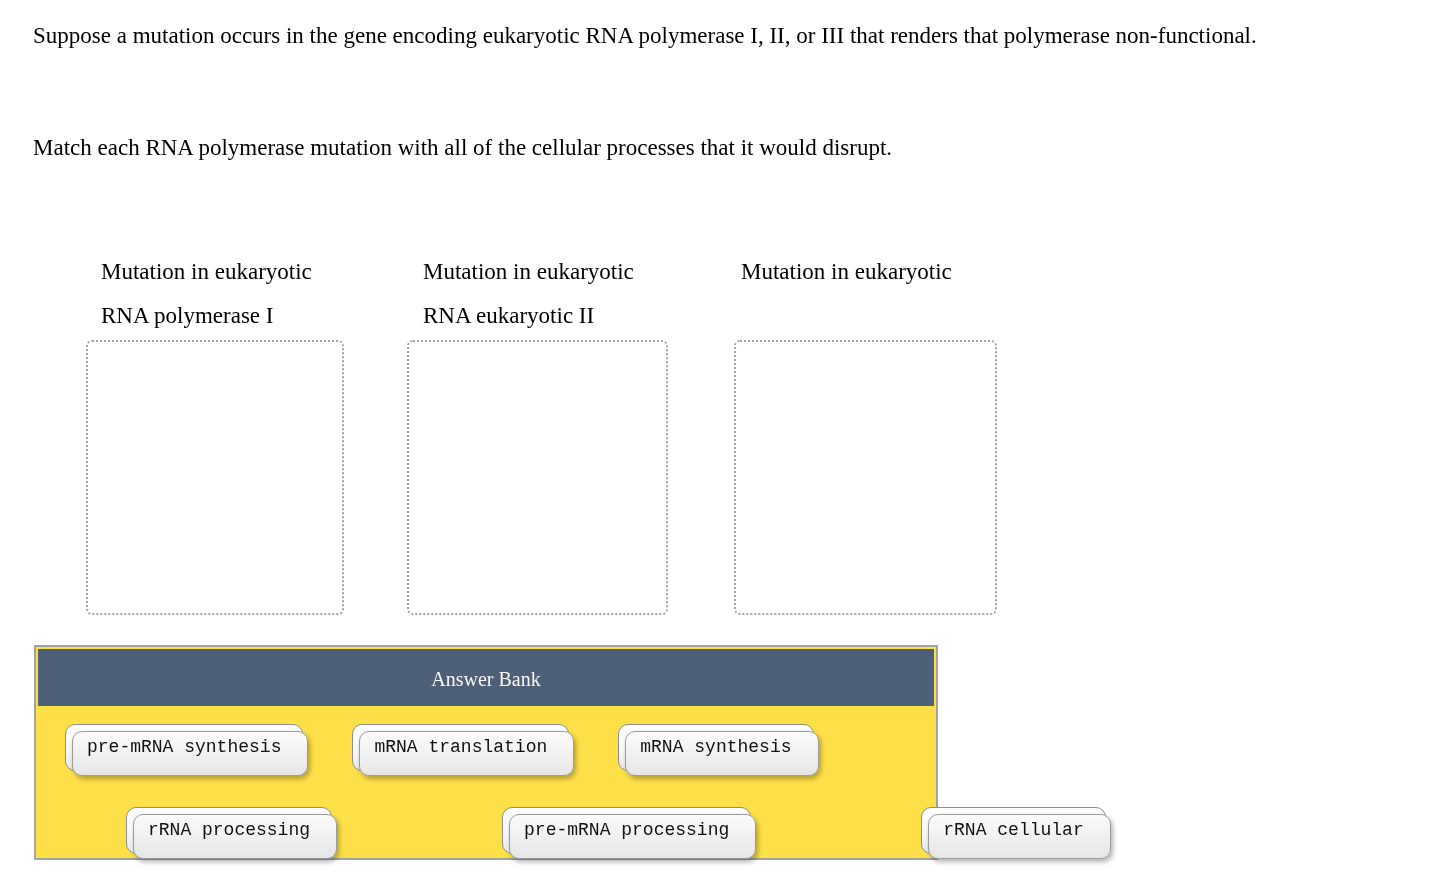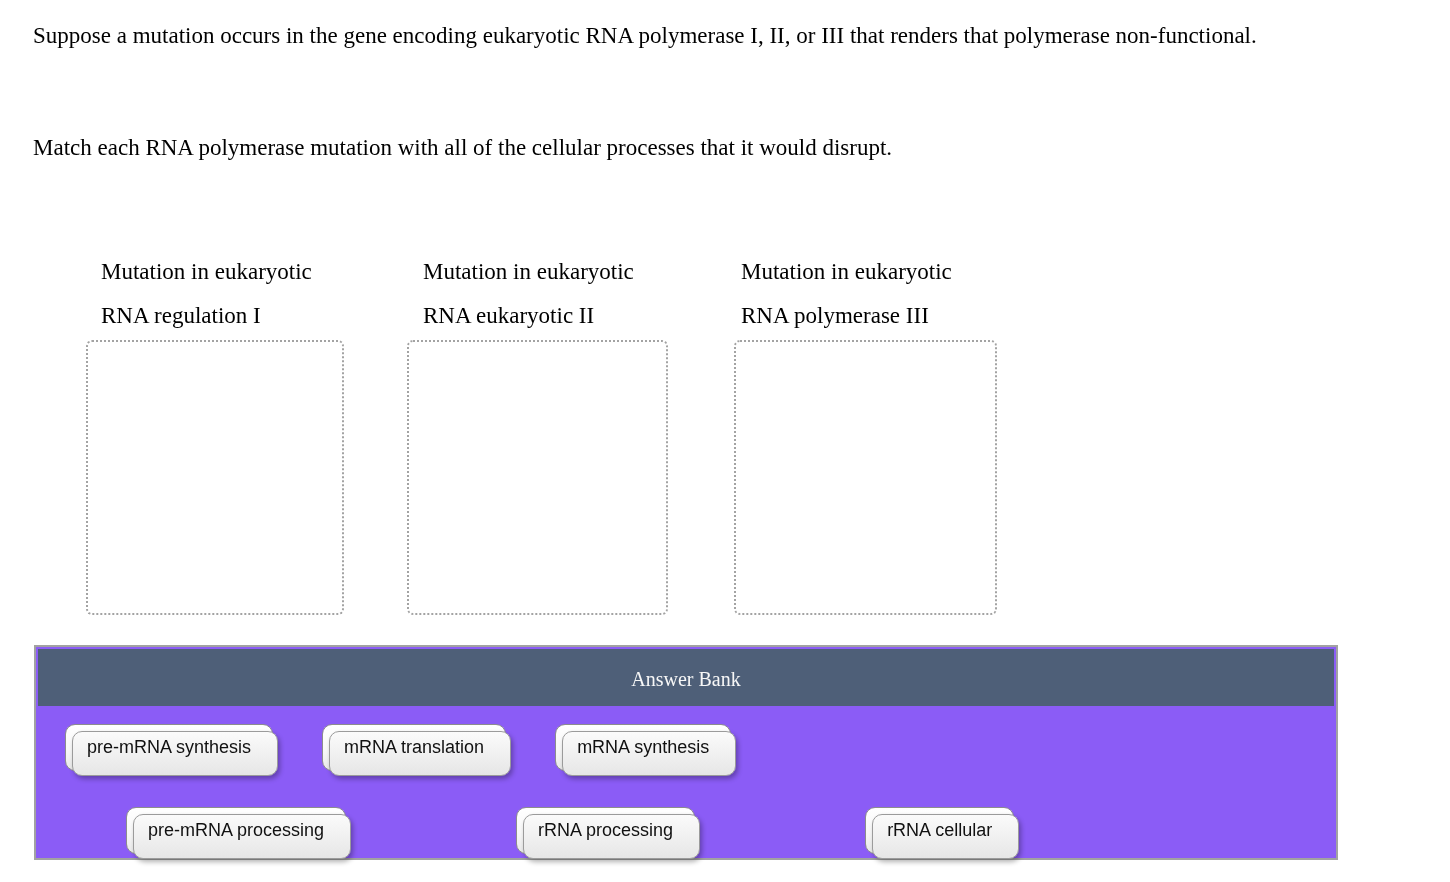--- a/index.html
+++ b/index.html
@@ -58,24 +58,24 @@
   }
   .drop-zone-1 { left: 82px;  width: 258px; }
   .drop-zone-2 { left: 403px; width: 261px; }
   .drop-zone-3 { left: 730px; width: 263px; }
 
   
   .answer-bank {
     position: absolute;
     left: 30px;
     top: 641px;
-    width: 1304px;
+    width: 904px;
     height: 215px;
     border: 2px solid #a2a2a2;
-    background: #8b5cf6;
+    background: #fde047;
   }
   .answer-bank-header {
     height: 57px;
     background: #4e5f78;
     color: #f7f7f7;
     font-size: 20px;
     line-height: 57px;
     text-align: center;
   }
   .answer-bank-body {
@@ -85,21 +85,21 @@
     display: flex;
     align-items: flex-start;
   }
   .chip-row-1 { padding-left: 25px; gap: 49px; }
   .chip-row-2 { padding-left: 86px; gap: 170px; margin-top: 32px; }
 
   
   .chip {
     position: relative;
     display: inline-block;
-    font-family: Liberation Sans, sans-serif;
+    font-family: Liberation Mono, monospace;
     font-size: 18px;
     line-height: 21px;
     color: #111111;
     padding: 12px 21px;
     border: 1px solid #8d8d8d;
     border-radius: 10px;
     background: linear-gradient(180deg, #ffffff 0%, #f8f8f8 55%, #e9e9e9 100%);
     white-space: nowrap;
     cursor: pointer;
     z-index: 0;
@@ -119,46 +119,45 @@
 <body>
 
 <div class="page">
 
   <p class="question-p1">Suppose a mutation occurs in the gene encoding eukaryotic RNA polymerase I, II, or III that renders that polymerase non-functional.</p>
 
   <p class="question-p2">Match each RNA polymerase mutation with all of the cellular processes that it would disrupt.</p>
 
   <div class="col-header col-header-1">
     <span>Mutation in eukaryotic</span>
-    <span>RNA regulation I</span>
+    <span>RNA polymerase I</span>
   </div>
   <div class="col-header col-header-2">
     <span>Mutation in eukaryotic</span>
     <span>RNA eukaryotic II</span>
   </div>
   <div class="col-header col-header-3">
     <span>Mutation in eukaryotic</span>
-    <span>RNA polymerase III</span>
   </div>
 
   <div class="drop-zone drop-zone-1"></div>
   <div class="drop-zone drop-zone-2"></div>
   <div class="drop-zone drop-zone-3"></div>
 
   <div class="answer-bank">
     <div class="answer-bank-header">
       <span>Answer Bank</span>
     </div>
     <div class="answer-bank-body">
       <div class="chip-row chip-row-1">
         <div class="chip">pre-mRNA synthesis</div>
         <div class="chip">mRNA translation</div>
         <div class="chip">mRNA synthesis</div>
       </div>
       <div class="chip-row chip-row-2">
+        <div class="chip">rRNA processing</div>
         <div class="chip">pre-mRNA processing</div>
-        <div class="chip">rRNA processing</div>
         <div class="chip">rRNA cellular</div>
       </div>
     </div>
   </div>
 
 </div>
 
 </body></html>

